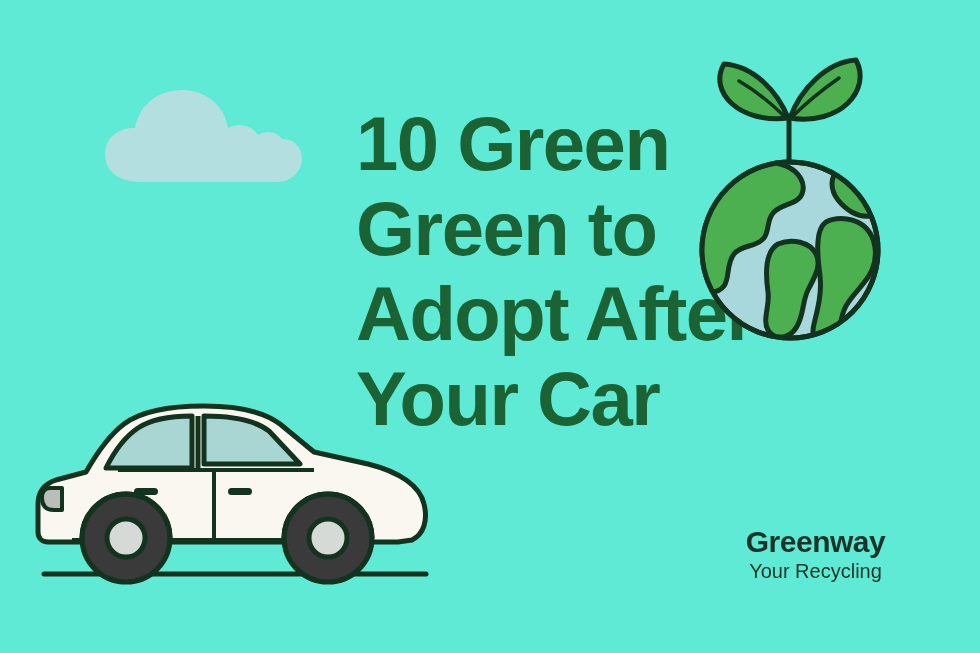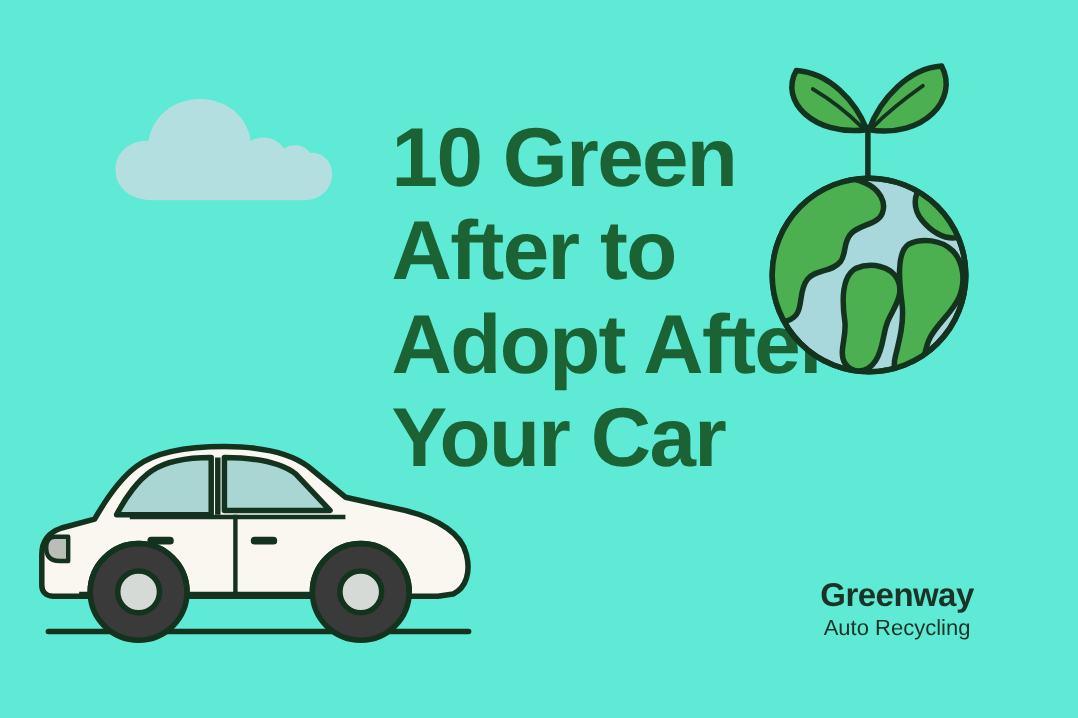--- a/index.html
+++ b/index.html
@@ -109,21 +109,21 @@
                C111,8 130,24 133,46
                C143,40 157,43 163,53
                C170,48 182,49 187,57
                C198,56 207,65 207,76
                C207,89 197,100 182,100 Z" fill="#b3dfe0"></path>
     </svg>
   </div>
 
   <h1 class="headline">
     <span class="line">10 Green</span>
-    <span class="line">After to</span>
+    <span class="line">Green to</span>
     <span class="line">Adopt After</span>
     <span class="line">Your Car</span>
   </h1>
 
   <div class="globe-layer">
     <svg viewBox="0 0 210 290" width="210" height="290" xmlns="http://www.w3.org/2000/svg">
 
       <path d="M103,64 L103,112" stroke="#13331f" stroke-width="5" fill="none" stroke-linecap="round"></path>
 
       <path d="M102,66 C92,40 68,14 38,12 C22,40 54,72 102,66 Z" fill="#4caf50" stroke="#13331f" stroke-width="5" stroke-linejoin="round"></path>
@@ -227,16 +227,16 @@
       <circle cx="300" cy="146" r="44" fill="#3a3a3a" stroke="#13331f" stroke-width="5"></circle>
       <circle cx="300" cy="146" r="19" fill="#d6dad6" stroke="#13331f" stroke-width="5"></circle>
 
       <path d="M256,146 C256,122 276,102 300,102 C324,102 344,122 344,146" fill="none" stroke="#13331f" stroke-width="5"></path>
       <path d="M54,146 C54,122 74,102 98,102 C122,102 142,122 142,146" fill="none" stroke="#13331f" stroke-width="5"></path>
     </svg>
   </div>
 
   <div class="logo">
     <span class="logo-name">Greenway</span>
-    <span class="logo-tagline">Auto Recycling</span>
+    <span class="logo-tagline">Your Recycling</span>
   </div>
 
 </div>
 
 </body></html>

